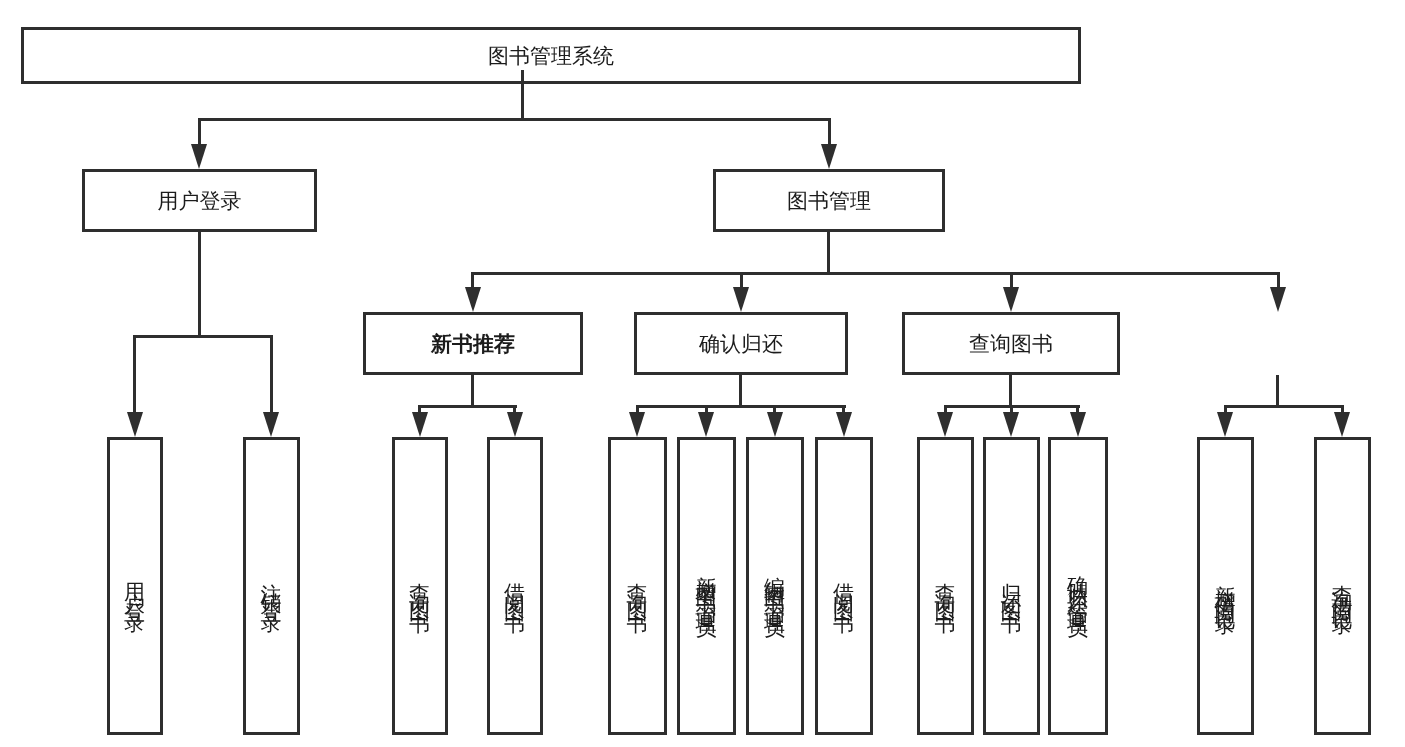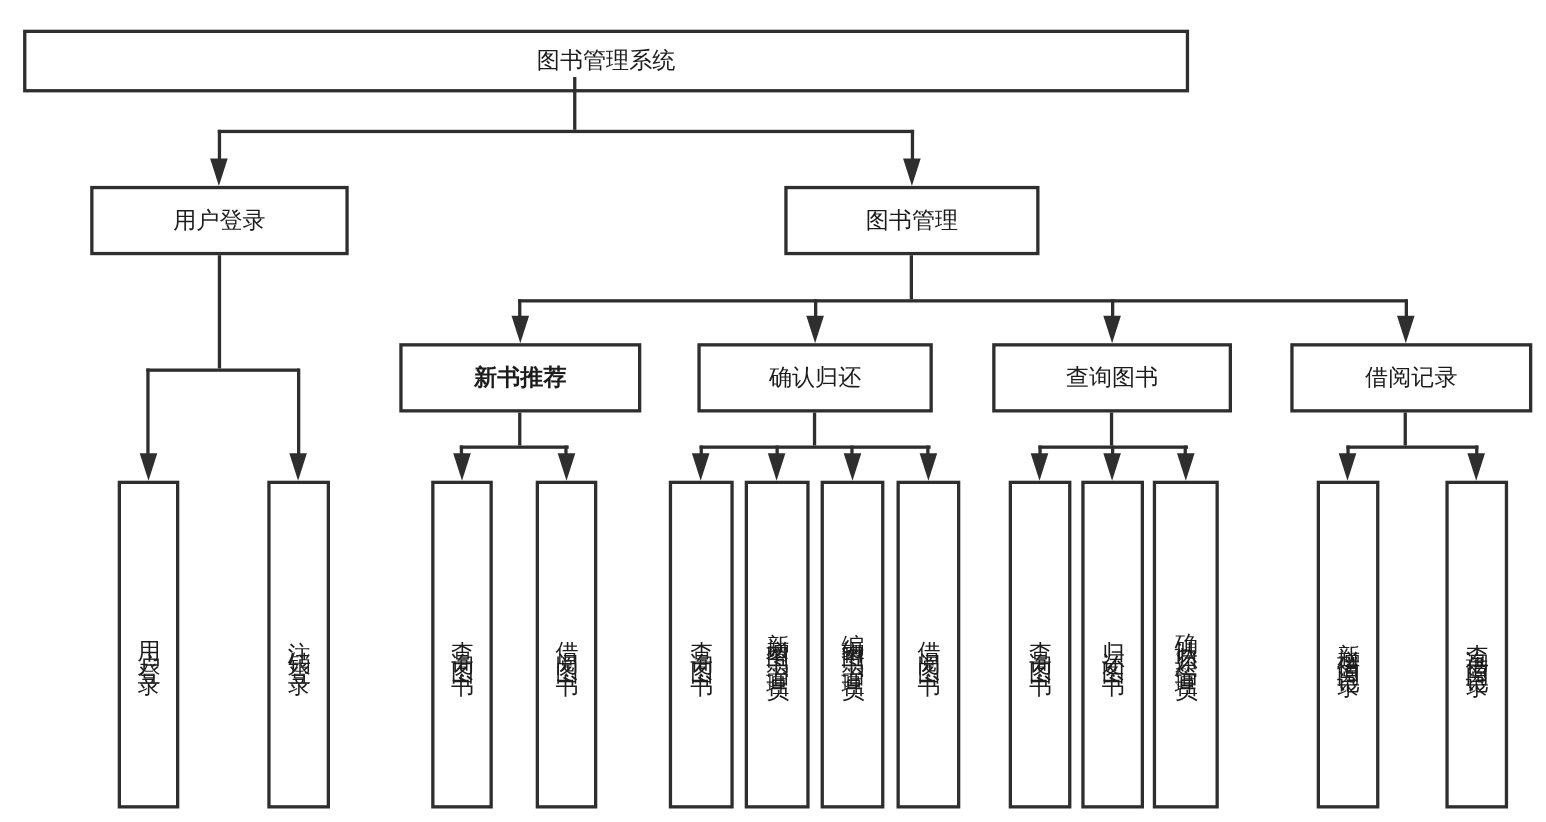--- a/index.html
+++ b/index.html
@@ -75,21 +75,20 @@
   <div class="vline" style="left:740px;top:272px;height:20px;"></div>
   <div class="arrow" style="left:733px;top:287px;"></div>
   <div class="vline" style="left:1010px;top:272px;height:20px;"></div>
   <div class="arrow" style="left:1003px;top:287px;"></div>
   <div class="vline" style="left:1277px;top:272px;height:20px;"></div>
   <div class="arrow" style="left:1270px;top:287px;"></div>
 
   <div class="box" style="left:363px;top:312px;width:220px;height:63px;font-weight:bold;">新书推荐</div>
   <div class="box" style="left:634px;top:312px;width:214px;height:63px;">确认归还</div>
   <div class="box" style="left:902px;top:312px;width:218px;height:63px;">查询图书</div>
-  <div class="box" style="left:1173px;top:312px;width:220px;height:63px;">借阅记录</div>
 
   <div class="vline" style="left:471px;top:375px;height:30px;"></div>
   <div class="hline" style="left:418px;top:405px;width:99px;"></div>
   <div class="vline" style="left:418px;top:405px;height:12px;"></div>
   <div class="arrow" style="left:412px;top:412px;"></div>
   <div class="vline" style="left:513px;top:405px;height:12px;"></div>
   <div class="arrow" style="left:507px;top:412px;"></div>
 
   <div class="vline" style="left:739px;top:375px;height:30px;"></div>
   <div class="hline" style="left:636px;top:405px;width:210px;"></div>

